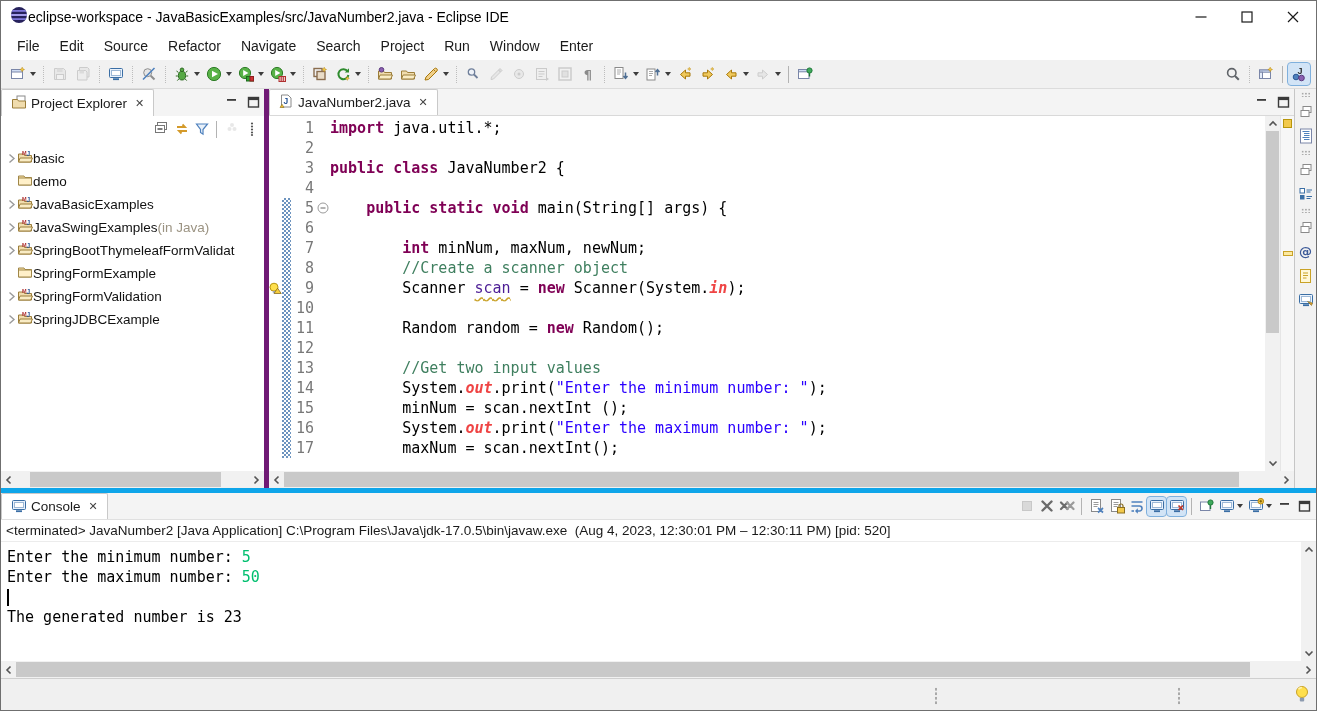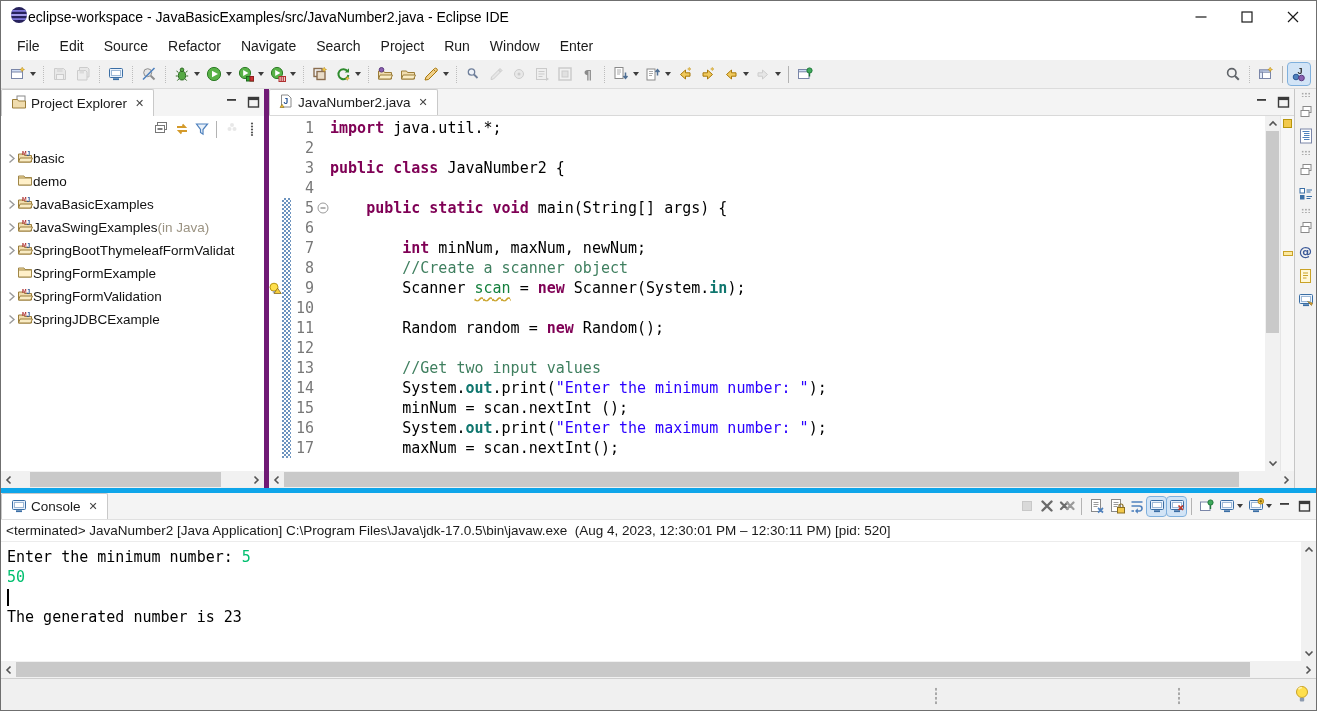--- a/index.html
+++ b/index.html
@@ -50,22 +50,22 @@
   .cicon{width:13px;flex:0 0 13px;display:flex;justify-content:center}
   .cdiff{width:9px;flex:0 0 9px;height:20px}
   .cdiff.on{background:conic-gradient(#6d94bf 90deg,#ffffff 90deg 180deg,#6d94bf 180deg 270deg,#ffffff 270deg) 0 0/4px 4px}
   .cnum{width:24px;flex:0 0 24px;text-align:right;color:#787878;padding-right:1px}
   .cfold{width:15px;flex:0 0 15px;display:flex;justify-content:center;align-items:center}
   .ccode{white-space:pre}
   .tk-k{color:#7f0055;font-weight:bold}
   .tk-d{color:#000}
   .tk-c{color:#3f7f5f}
   .tk-s{color:#2a00ff}
-  .tk-f{color:#0f766e;font-weight:bold;}
-  .tk-u{color:#15803d;text-decoration:underline wavy #c9a227;text-underline-offset:3px}
+  .tk-f{color:#ef4444;font-weight:bold;font-style:italic}
+  .tk-u{color:#4c1d95;text-decoration:underline wavy #c9a227;text-underline-offset:3px}
   
   .vscroll{width:15px;flex:0 0 15px;background:#f1f1f1;display:flex;flex-direction:column;align-items:center}
   .vtrack{flex:1;width:15px;position:relative}
   .vthumb{position:absolute;left:1px;right:1px;background:#c9c9c9}
   .hscroll{height:17px;flex:0 0 17px;background:#f1f1f1;display:flex;align-items:center}
   .htrack{flex:1;height:17px;position:relative}
   .hthumb{position:absolute;top:1px;bottom:1px;background:#c9c9c9}
   .sb-btn{width:15px;height:15px;display:flex;align-items:center;justify-content:center;flex:0 0 15px}
   .overview{width:14px;flex:0 0 14px;background:#f7f7f7;border-left:1px solid #e6e6e6;position:relative}
   .ov-sq{position:absolute;top:3px;left:2px;width:9px;height:9px;background:#f2c94c;border:1px solid #b8960c}
@@ -900,21 +900,21 @@
               <rect x="2.5" y="2.5" width="10" height="9.5" fill="none" stroke="#3b3b3b" stroke-width="1.4"></rect>
               <rect x="2.5" y="2.5" width="10" height="2.6" fill="#3b3b3b"></rect>
             </svg>
           </span>
         </div>
     </div>
     <div class="console-status">&lt;terminated&gt; JavaNumber2 [Java Application] C:\Program Files\Java\jdk-17.0.5\bin\javaw.exe  (Aug 4, 2023, 12:30:01 PM – 12:30:11 PM) [pid: 520]</div>
     <div class="console-body">
       <div class="cout" id="cout">
           <div class="oline"><span class="ck-d">Enter the minimum number: </span><span class="ck-g">5</span></div>
-          <div class="oline"><span class="ck-g">50</span></div>
+          <div class="oline"><span class="ck-d">Enter the maximum number: </span><span class="ck-g">50</span></div>
           <div class="oline"><span class="cursor-bar"></span></div>
           <div class="oline"><span class="ck-d">The generated number is 23</span></div>
         </div>
       <div class="vscroll" id="console-vscroll">
           <span class="sb-btn">
             <svg width="10" height="7" viewBox="0 0 10 7">
               <path d="M1.5 5.5L5 2l3.5 3.5" fill="none" stroke="#555" stroke-width="1.6"></path>
             </svg>
           </span>
           <div class="vtrack"></div>

